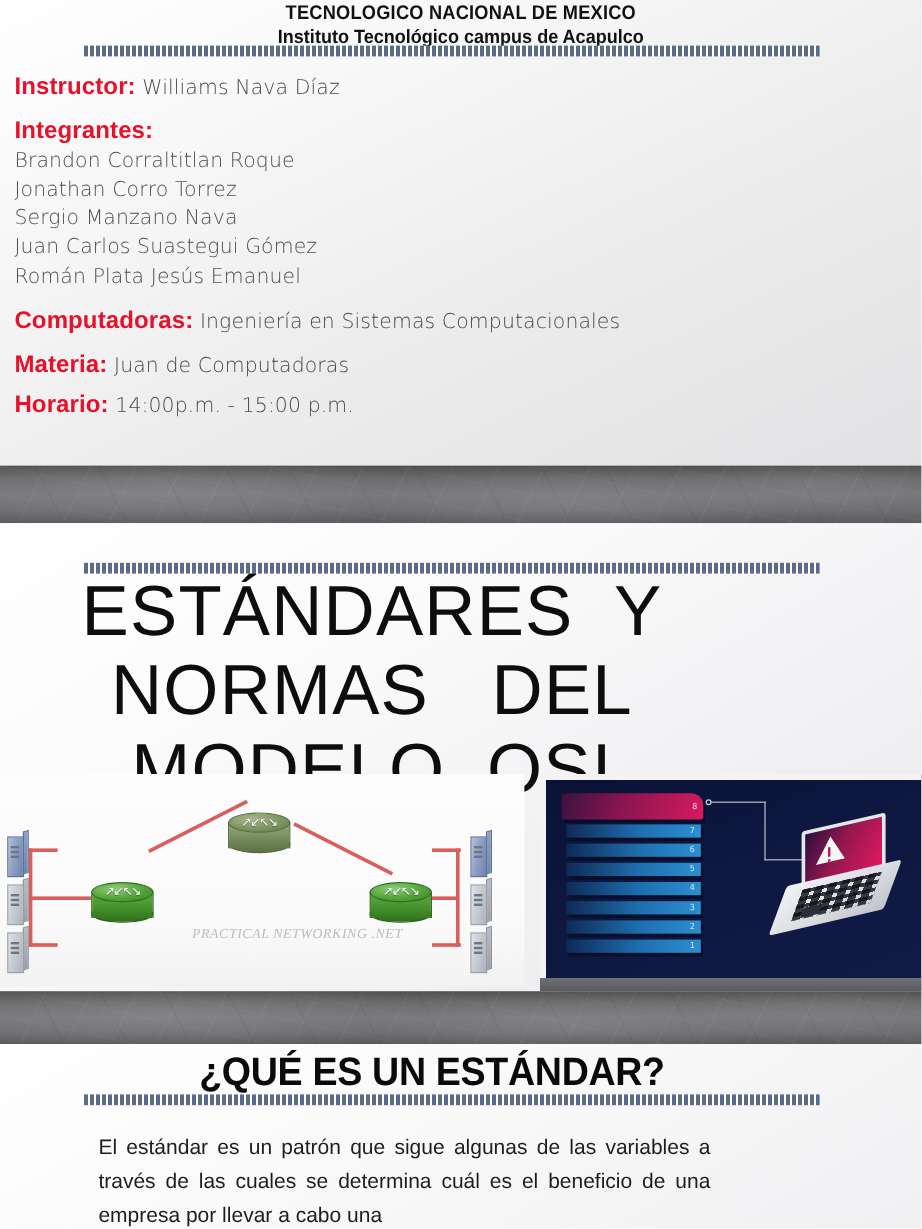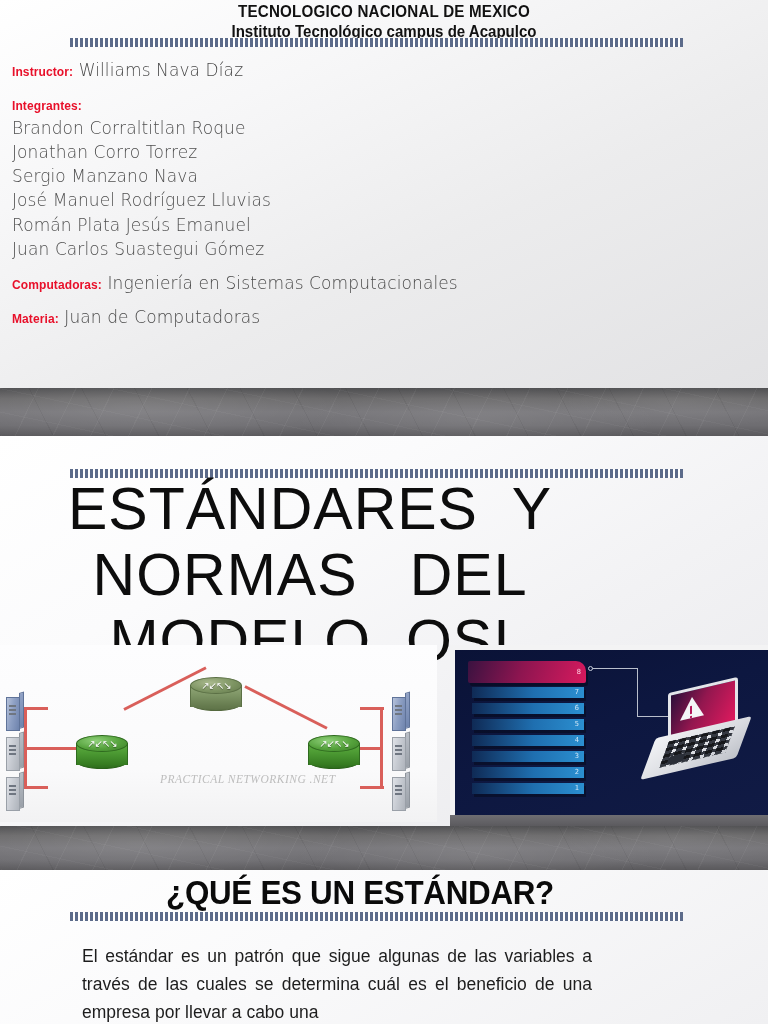--- a/index.html
+++ b/index.html
@@ -36,21 +36,21 @@
   .s1-head .l2{
     font-family:"Liberation Sans Narrow","Liberation Sans",sans-serif;
     font-weight:bold; font-size:16px; color:#111; margin-top:2px;
     transform:scaleX(.94); transform-origin:center;
   }
   .s1-rule{ position:absolute; left:70px; top:38px; width:613px; }
 
   .s1-body{ position:absolute; left:12px; top:62px; right:14px; }
   .fld{ font-size:17px; color:#4a4a4a; line-height:1.0; margin-bottom:3px;
         font-family:"DejaVu Sans",sans-serif; font-weight:300; letter-spacing:.1px; }
-  .fld .k{ color:#e8102a; font-weight:bold; font-family:"Liberation Sans",sans-serif; font-size:12px; }
+  .fld .k{ color:#e8102a; font-weight:bold; font-family:"Liberation Sans",sans-serif; font-size:20px; }
   .names{ margin-top:2px; }
   .names .nm{
     font-size:17px; color:#4f4f4f; line-height:1.42;
     font-family:"DejaVu Sans",sans-serif; font-weight:300; letter-spacing:.1px;
   }
   .gap{ height:14px; }
   .gap-s{ height:10px; }
 
   
   .stone{
@@ -251,41 +251,44 @@
       <div class="gap"></div>
 
       <div class="fld">
         <span class="k">Integrantes:</span>
       </div>
 
       <div class="names">
         <div class="nm">Brandon Corraltitlan Roque</div>
         <div class="nm">Jonathan Corro Torrez</div>
         <div class="nm">Sergio Manzano Nava</div>
-        <div class="nm">José Manuel Rodríguez Lluvias</div>
+        <div class="nm">Juan Carlos Suastegui Gómez</div>
         <div class="nm">Román Plata Jesús Emanuel</div>
-        <div class="nm">Juan Carlos Suastegui Gómez</div>
       </div>
 
       <div class="gap"></div>
 
       <div class="fld">
         <span class="k">Computadoras:</span>
         <span>Ingeniería en Sistemas Computacionales</span>
       </div>
 
       <div class="gap"></div>
 
       <div class="fld">
         <span class="k">Materia:</span>
         <span>Juan de Computadoras</span>
       </div>
 
       <div class="gap-s"></div>
 
+      <div class="fld">
+        <span class="k">Horario:</span>
+        <span>14:00p.m. - 15:00 p.m.</span>
+      </div>
 
     </div>
   </section>
 
   <div class="stone" id="stone1"></div>
 
   <section class="slide2">
 
     <div class="striped-rule s2-rule"></div>
 

